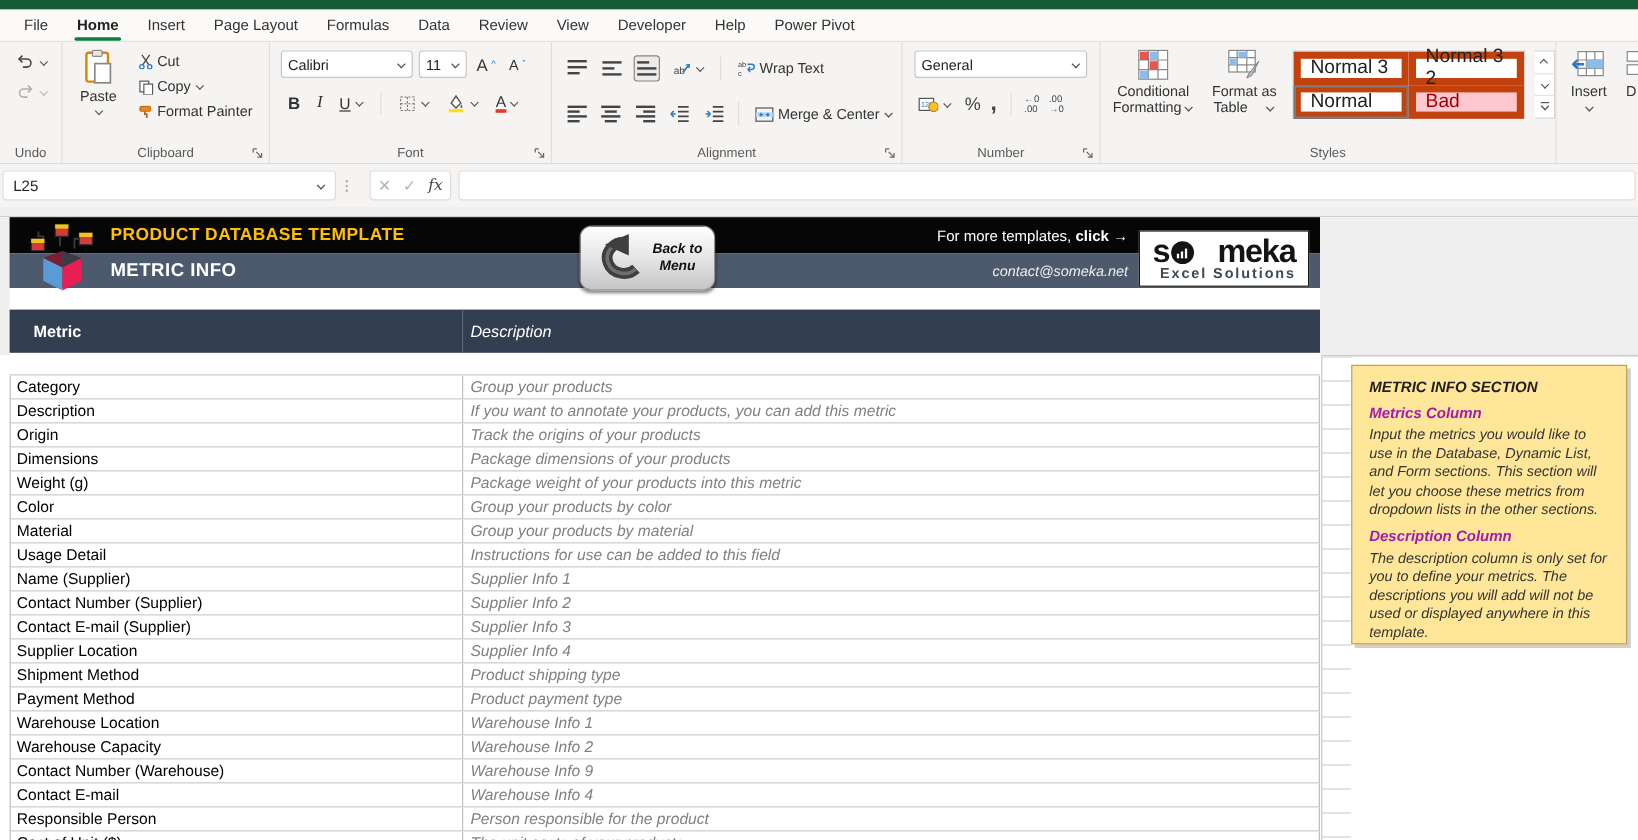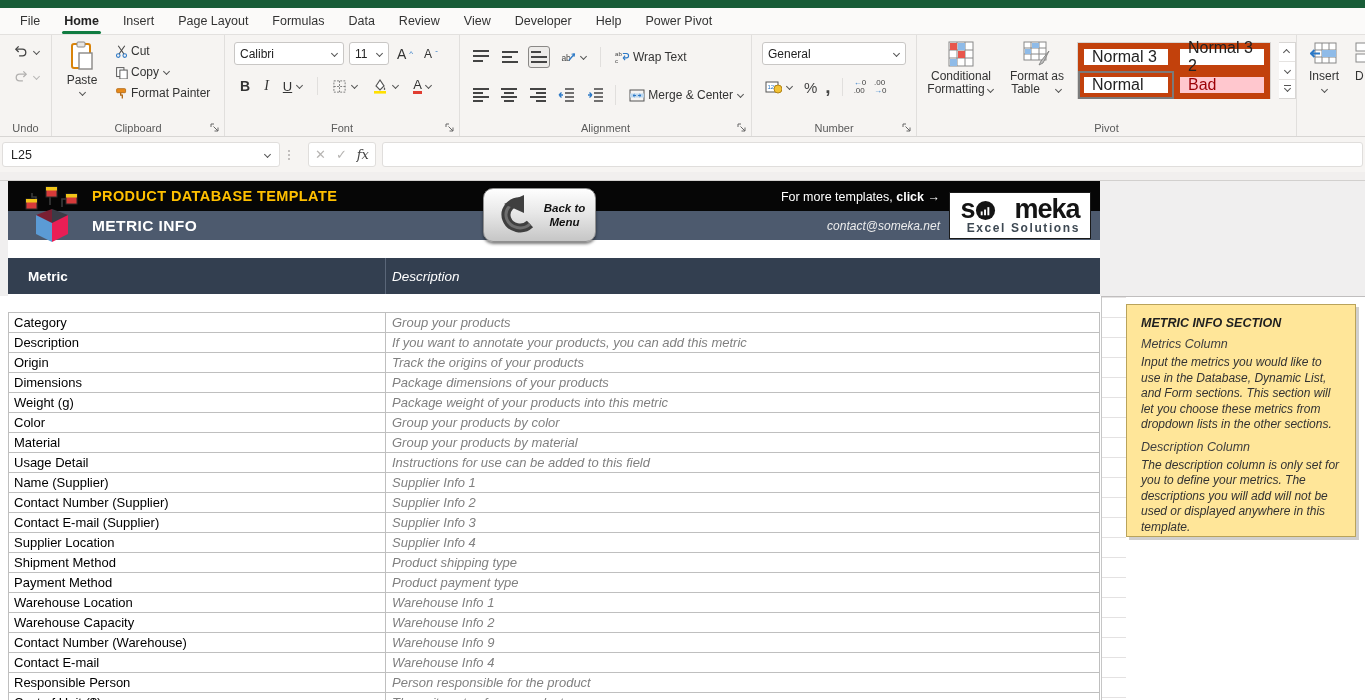--- a/index.html
+++ b/index.html
@@ -120,21 +120,21 @@
   #grid-strip { position:absolute; left:0; top:0; width:25px; height:404px;
     border-left:1px solid #C6C6C6;
     background:repeating-linear-gradient(to bottom,#E4E2E2 0 1px,transparent 1px 20px); }
 
   
   #note { left:1126px; top:123px; width:230px; height:233px; background:#FFE699;
     border:1px solid #B9A35B; box-shadow:3px 3px 0 rgba(150,148,146,.45);
     padding:11px 14px 8px 14px; overflow:hidden; }
   #note-title { font-size:12.5px; font-weight:bold; font-style:italic; color:#1f1f1f;
     margin-bottom:7px; }
-  .note-h { font-size:12.5px; font-weight:normal; font-style:italic; color:#404040;
+  .note-h { font-size:12.5px; font-weight:bold; font-style:italic; color:#a21caf;
     margin-bottom:4px; margin-top:2px; }
   .note-b { font-size:12px; font-style:italic; color:#333; line-height:15.5px;
     margin-bottom:7px; }
 </style>
 </head>
 <body>
 
 <div id="stage">
 
   <div class="abs" id="green-bar"></div>
@@ -473,21 +473,21 @@
             </span>
           <span style="flex:1;display:flex;align-items:center;justify-content:center;border-top:1px solid #E5E3E1">
               <span class="chev"></span>
             </span>
           <span style="flex:1;display:flex;flex-direction:column;align-items:center;justify-content:center;border-top:1px solid #E5E3E1">
               <i style="width:7px;height:1.4px;background:#555"></i>
               <span class="chev" style="margin-top:-1px"></span>
             </span>
         </div>
       </div>
-      <div class="glabel">Pivot</div>
+      <div class="glabel">Styles</div>
     </div>
 
     <div class="rgroup" style="width:120px; border-right:none">
       <div style="display:flex; padding:6px 0 0 12px; gap:16px;">
         <div style="display:flex;flex-direction:column;align-items:center;">
           <svg width="28" height="24" viewBox="0 0 28 24">
             <rect x="5" y="2" width="21" height="20" fill="#fff" stroke="#888"></rect>
             <line x1="5" y1="9" x2="26" y2="9" stroke="#888"></line>
               <line x1="5" y1="16" x2="26" y2="16" stroke="#888"></line>
             <line x1="12" y1="2" x2="12" y2="22" stroke="#888"></line>

